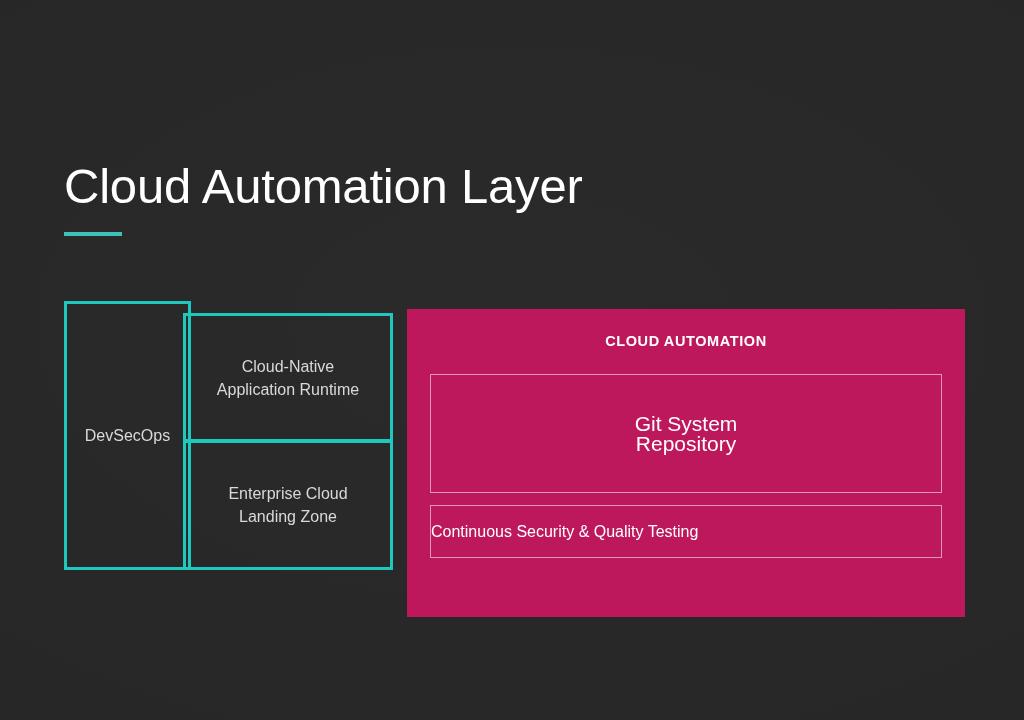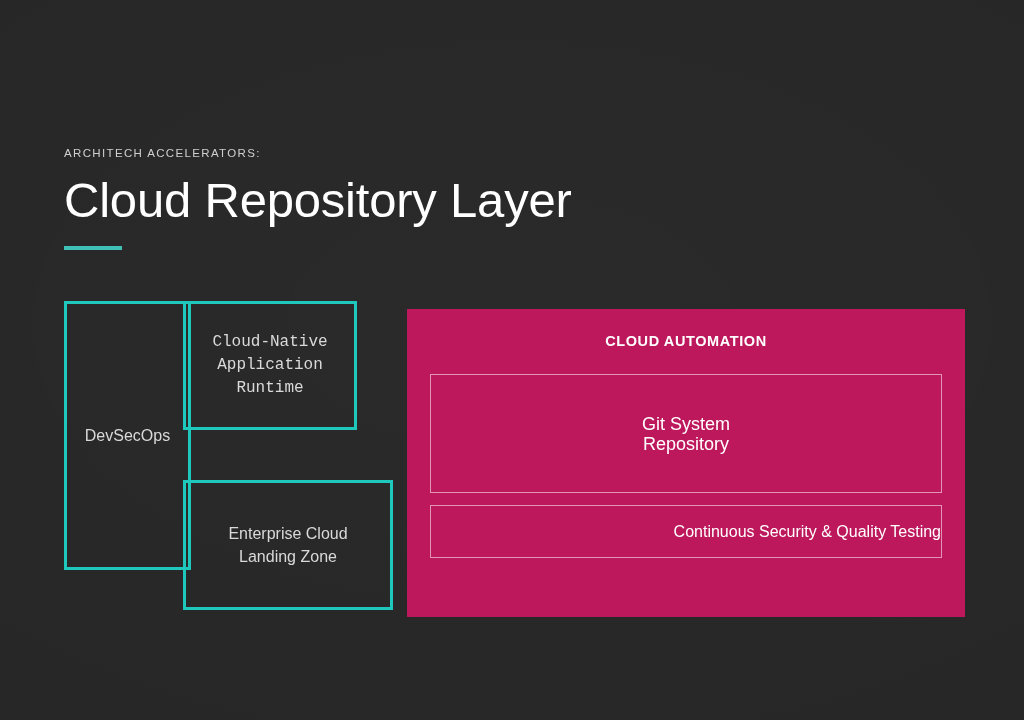--- a/index.html
+++ b/index.html
@@ -82,31 +82,29 @@
   }
 
   #box-devsecops {
     left: 0px;
     top: 0px;
     width: 127px;
     height: 269px;
   }
   #box-cloud-native {
     left: 119px;
-    top: 0px;
-    width: 174px;
+    top: 12px;
+    width: 210px;
     height: 129px;
-    font-family: Liberation Mono, monospace;
   }
   #box-landing-zone {
     left: 119px;
     top: 139px;
     width: 210px;
     height: 130px;
-    margin-top: 40px;
   }
 
   
   .panel {
     position: absolute;
     left: 343px;
     top: 8px;
     width: 558px;
     height: 308px;
     background: #be185d;
@@ -138,50 +136,49 @@
     height: 119px;
     border: 1px solid rgba(255,255,255,0.55);
     box-sizing: border-box;
     display: flex;
     align-items: center;
     justify-content: center;
     text-align: center;
   }
   .inner-box .box-label {
     color: #ffffff;
-    font-size: 18px;
+    font-size: 21px;
     font-weight: 300;
     line-height: 20px;
     padding: 0 6px;
     text-align: center;
   }
   .footer-bar {
     margin-top: 12px;
     height: 53px;
     border: 1px solid rgba(255,255,255,0.55);
     box-sizing: border-box;
     display: flex;
     align-items: center;
-    justify-content: flex-end;
+    justify-content: flex-start;
   }
   .footer-bar .box-label {
     color: #ffffff;
     font-size: 16px;
     font-weight: 300;
     line-height: 20px;
   }
 </style>
 </head>
 <body>
 
 <div class="bg-vignette"></div>
 
 <div class="header">
-  <div class="eyebrow">ARCHITECH ACCELERATORS:</div>
-  <div class="title">Cloud Repository Layer</div>
+  <div class="title">Cloud Automation Layer</div>
   <div class="accent-rule"></div>
 </div>
 
 <div class="diagram">
 
   <div class="outline-box" id="box-devsecops">
     <span class="box-label">DevSecOps</span>
   </div>
 
   <div class="outline-box" id="box-cloud-native">

